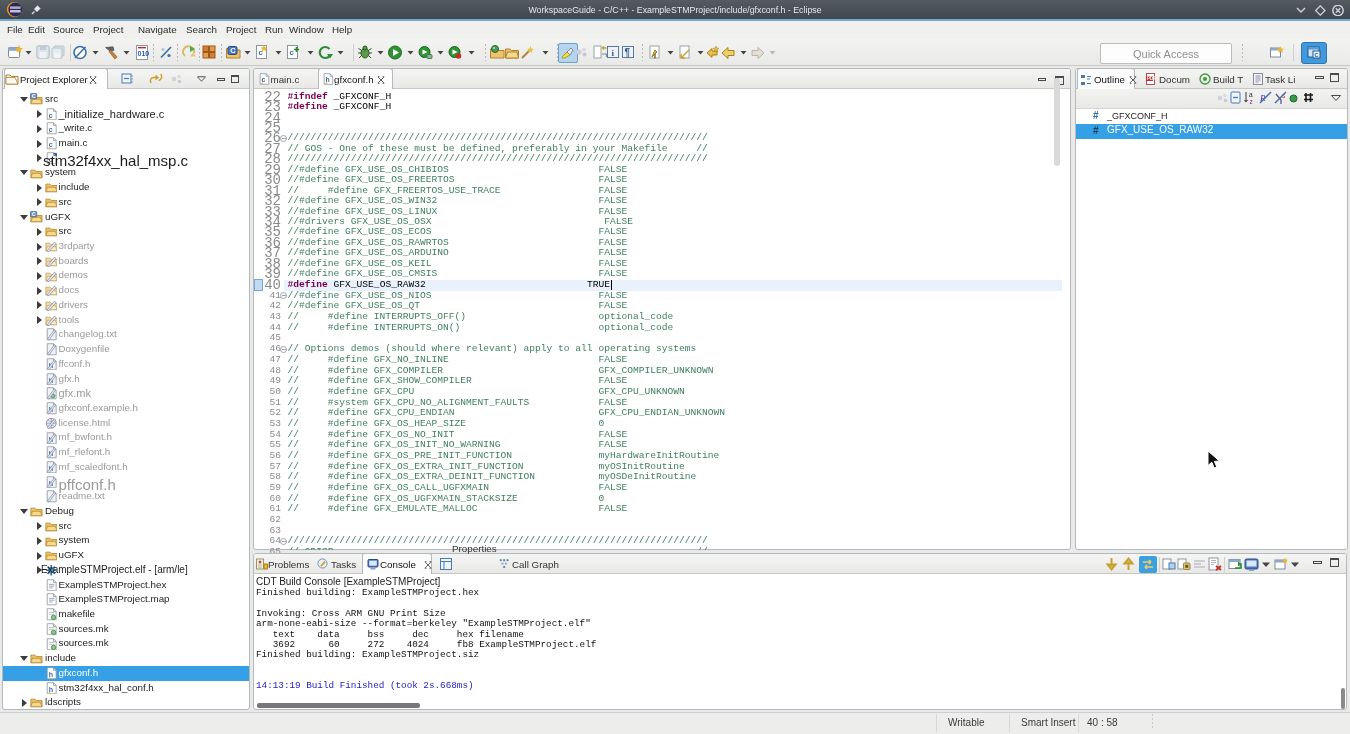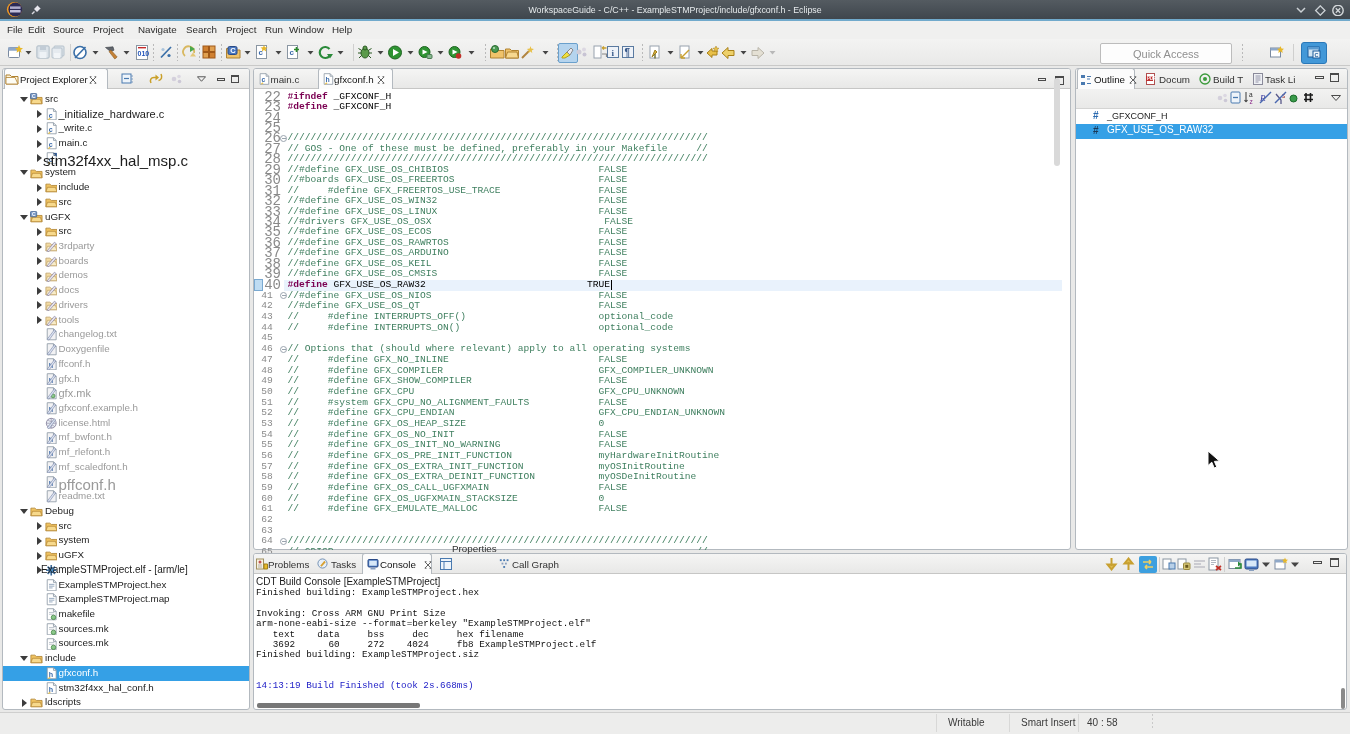--- a/index.html
+++ b/index.html
@@ -629,21 +629,21 @@
 32
 33
 34
 35
 36
 37
 38
 39
 40
 </pre>
-<pre class="abs" style="left:253px;top:290.8px;width:28px;text-align:center;font-size:9.6px;line-height:10.67px;color:#8a8a8a">41
+<pre class="abs" style="left:253px;top:290.8px;width:28px;text-align:right;font-size:9.6px;line-height:10.67px;color:#8a8a8a">41
 42
 43
 44
 45
 46
 47
 48
 49
 50
 51
@@ -672,39 +672,39 @@
 <div class="abs" style="left:281.5px;top:540.8px;width:4px;height:1px;background:#9aa4ae"></div>
 <div class="abs" style="left:287.5px;top:91.7px;width:780px;height:198.90000000000003px;overflow:hidden">
     <pre style="font-size:9.6px;line-height:10.43px;color:#000"><span class="dir">#ifndef</span> _GFXCONF_H
 <span class="dir">#define</span> _GFXCONF_H
 
 
 <span class="grn">/////////////////////////////////////////////////////////////////////////</span>
 <span class="grn">// GOS - One of these must be defined, preferably in your Makefile     //</span>
 <span class="grn">/////////////////////////////////////////////////////////////////////////</span>
 <span class="grn">//#define GFX_USE_OS_CHIBIOS                          FALSE</span>
-<span class="grn">//#boards GFX_USE_OS_FREERTOS                         FALSE</span>
+<span class="grn">//#define GFX_USE_OS_FREERTOS                         FALSE</span>
 <span class="grn">//     #define GFX_FREERTOS_USE_TRACE                 FALSE</span>
 <span class="grn">//#define GFX_USE_OS_WIN32                            FALSE</span>
 <span class="grn">//#define GFX_USE_OS_LINUX                            FALSE</span>
 <span class="grn">//#drivers GFX_USE_OS_OSX                              FALSE</span>
 <span class="grn">//#define GFX_USE_OS_ECOS                             FALSE</span>
 <span class="grn">//#define GFX_USE_OS_RAWRTOS                          FALSE</span>
 <span class="grn">//#define GFX_USE_OS_ARDUINO                          FALSE</span>
 <span class="grn">//#define GFX_USE_OS_KEIL                             FALSE</span>
 <span class="grn">//#define GFX_USE_OS_CMSIS                            FALSE</span>
 <span class="dir">#define</span> GFX_USE_OS_RAW32                            TRUE</pre>
   </div>
 <div class="abs" style="left:287.5px;top:290.8px;width:780px;height:259.2px;overflow:hidden">
     <pre style="font-size:9.6px;line-height:10.67px;color:#000"><span class="grn">//#define GFX_USE_OS_NIOS                             FALSE</span>
 <span class="grn">//#define GFX_USE_OS_QT                               FALSE</span>
 <span class="grn">//     #define INTERRUPTS_OFF()                       optional_code</span>
 <span class="grn">//     #define INTERRUPTS_ON()                        optional_code</span>
 
-<span class="grn">// Options that (should where relevant) apply to all operating systems</span>
+<span class="grn">// Options demos (should where relevant) apply to all operating systems</span>
 <span class="grn">//     #define GFX_NO_INLINE                          FALSE</span>
 <span class="grn">//     #define GFX_COMPILER                           GFX_COMPILER_UNKNOWN</span>
 <span class="grn">//     #define GFX_SHOW_COMPILER                      FALSE</span>
 <span class="grn">//     #define GFX_CPU                                GFX_CPU_UNKNOWN</span>
 <span class="grn">//     #system GFX_CPU_NO_ALIGNMENT_FAULTS            FALSE</span>
 <span class="grn">//     #define GFX_CPU_ENDIAN                         GFX_CPU_ENDIAN_UNKNOWN</span>
 <span class="grn">//     #define GFX_OS_HEAP_SIZE                       0</span>
 <span class="grn">//     #define GFX_OS_NO_INIT                         FALSE</span>
 <span class="grn">//     #define GFX_OS_INIT_NO_WARNING                 FALSE</span>
 <span class="grn">//     #define GFX_OS_PRE_INIT_FUNCTION               myHardwareInitRoutine</span>

